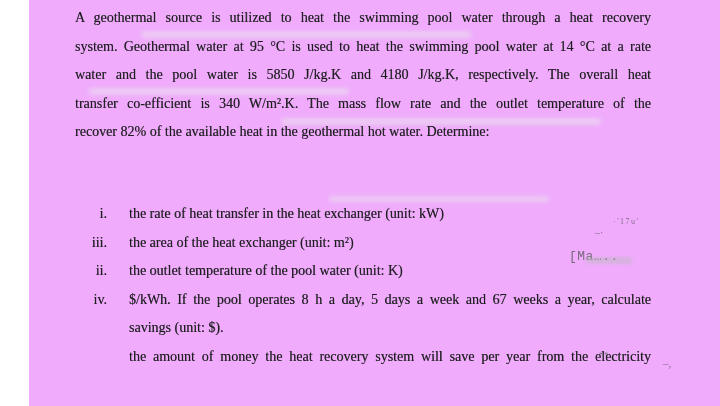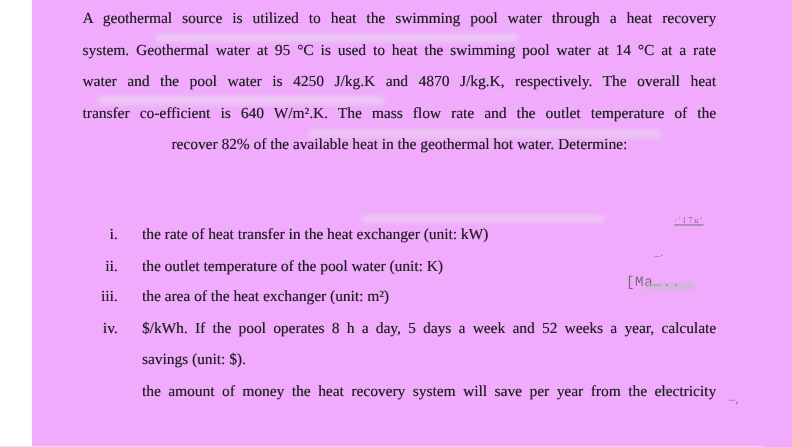--- a/index.html
+++ b/index.html
@@ -35,21 +35,20 @@
   .para {
     position: absolute;
     left: 46px; top: 4px;
     width: 576px;
   }
   .line {
     height: 28.5px;
     line-height: 28.5px;
     white-space: normal;
     overflow: visible;
-    text-align: center;
   }
   .j { text-align: justify; text-align-last: justify; }
 
   .qlist {
     position: absolute;
     left: 46px; top: 200px;
     width: 576px;
   }
   .qrow { position: relative; }
   .qnum {
@@ -77,21 +76,21 @@
   .b4 { left: 300px; top: 196px; width: 220px; height: 6px; }
 
   
   .ghost {
     position: absolute;
     color: #5f5f63;
     filter: blur(0.45px);
     font-family: "Liberation Serif", "DejaVu Serif", serif;
     white-space: nowrap;
   }
-  .g1 { left: 584px; top: 196px; font-size: 8px;  letter-spacing: 1.5px; opacity: 0.75; text-decoration: underline; }
+  .g1 { left: 584px; top: 217px; font-size: 8px;  letter-spacing: 1.5px; opacity: 0.75; }
   .g2 { left: 566px; top: 227px; font-size: 10px; opacity: 0.8; }
   .g3 { left: 540px; top: 249px; font-size: 13px; letter-spacing: 0.5px; opacity: 0.85; font-family: Liberation Mono, monospace; }
   .g4 { left: 570px; top: 351px; font-size: 8px;  letter-spacing: 1px; opacity: 0.8; }
   .g5 { left: 634px; top: 357px; font-size: 11px; opacity: 0.8; }
 
   .smudge {
     position: absolute;
     left: 557px; top: 257px;
     width: 46px; height: 7px;
     background: #b9babd;
@@ -106,52 +105,52 @@
 <div class="doc">
 
   <div class="band b1"></div>
   <div class="band b2"></div>
   <div class="band b3"></div>
   <div class="band b4"></div>
 
   <div class="para textlayer">
     <div class="line j">A geothermal source is utilized to heat the swimming pool water through a heat recovery</div>
     <div class="line j">system. Geothermal water at 95 °C is used to heat the swimming pool water at 14 °C at a rate</div>
-    <div class="line j">water and the pool water is 4250 J/kg.K and 4870 J/kg.K, respectively. The overall heat</div>
-    <div class="line j">transfer co-efficient is 640 W/m².K. The mass flow rate and the outlet temperature of the</div>
+    <div class="line j">water and the pool water is 5850 J/kg.K and 4180 J/kg.K, respectively. The overall heat</div>
+    <div class="line j">transfer co-efficient is 340 W/m².K. The mass flow rate and the outlet temperature of the</div>
     <div class="line">recover 82% of the available heat in the geothermal hot water. Determine:</div>
   </div>
 
   <div class="qlist textlayer">
 
     <div class="qrow">
       <span class="qnum">i.</span>
       <div class="qbody">
         <div class="qline">the rate of heat transfer in the heat exchanger (unit: kW)</div>
       </div>
     </div>
 
     <div class="qrow">
+      <span class="qnum">iii.</span>
+      <div class="qbody">
+        <div class="qline">the area of the heat exchanger (unit: m²)</div>
+      </div>
+    </div>
+
+    <div class="qrow">
       <span class="qnum">ii.</span>
       <div class="qbody">
         <div class="qline">the outlet temperature of the pool water (unit: K)</div>
       </div>
     </div>
 
     <div class="qrow">
-      <span class="qnum">iii.</span>
-      <div class="qbody">
-        <div class="qline">the area of the heat exchanger (unit: m²)</div>
-      </div>
-    </div>
-
-    <div class="qrow">
       <span class="qnum">iv.</span>
       <div class="qbody">
-        <div class="qline j">$/kWh. If the pool operates 8 h a day, 5 days a week and 52 weeks a year, calculate</div>
+        <div class="qline j">$/kWh. If the pool operates 8 h a day, 5 days a week and 67 weeks a year, calculate</div>
         <div class="qline">savings (unit: $).</div>
         <div class="qline j">the amount of money the heat recovery system will save per year from the electricity</div>
       </div>
     </div>
 
   </div>
 
   <span class="ghost g1">·'17u'</span>
   <span class="ghost g2">–·</span>
   <span class="ghost g3">[Ma…..</span>

